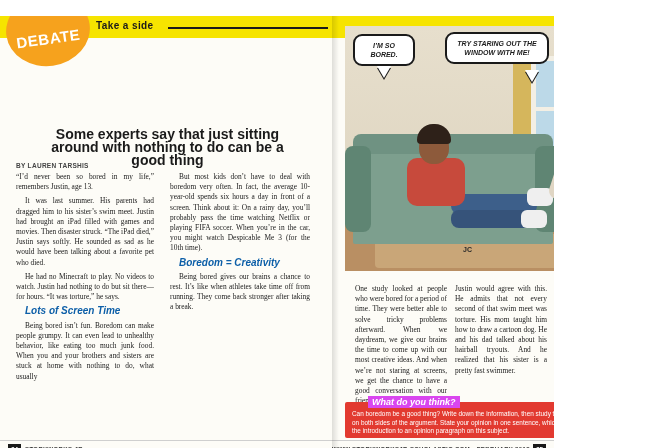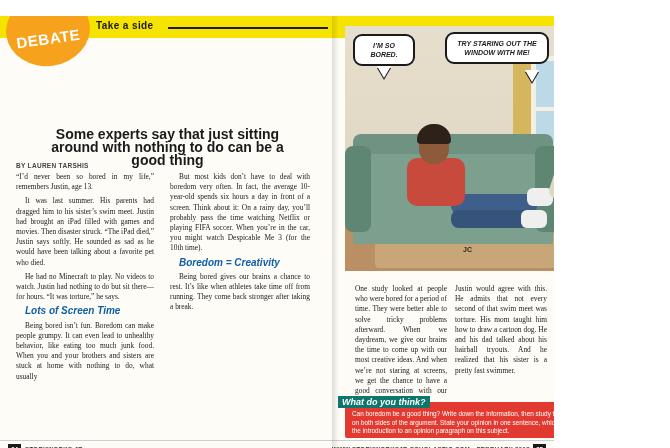--- a/index.html
+++ b/index.html
@@ -355,27 +355,27 @@
   
   .qbox {
     position: absolute;
     left: 345px; top: 386px;
     width: 306px; height: 36px;
     background: #e23a30;
     border-radius: 2px;
   }
   .qbox-title {
     position: absolute;
-    left: 338px; top: 380px;
+    left: 368px; top: 380px;
     font-family: "Liberation Sans", sans-serif;
     font-weight: bold;
     font-style: italic;
     font-size: 9px;
     color: #ffffff;
-    background: #0f766e;
+    background: #d946ef;
     padding: 1px 4px;
   }
   .qbox-text {
     position: absolute;
     left: 352px; top: 394px;
     width: 230px;
     font-family: "Liberation Sans", sans-serif;
     font-size: 6.4px;
     line-height: 8.6px;
     color: #ffffff;

